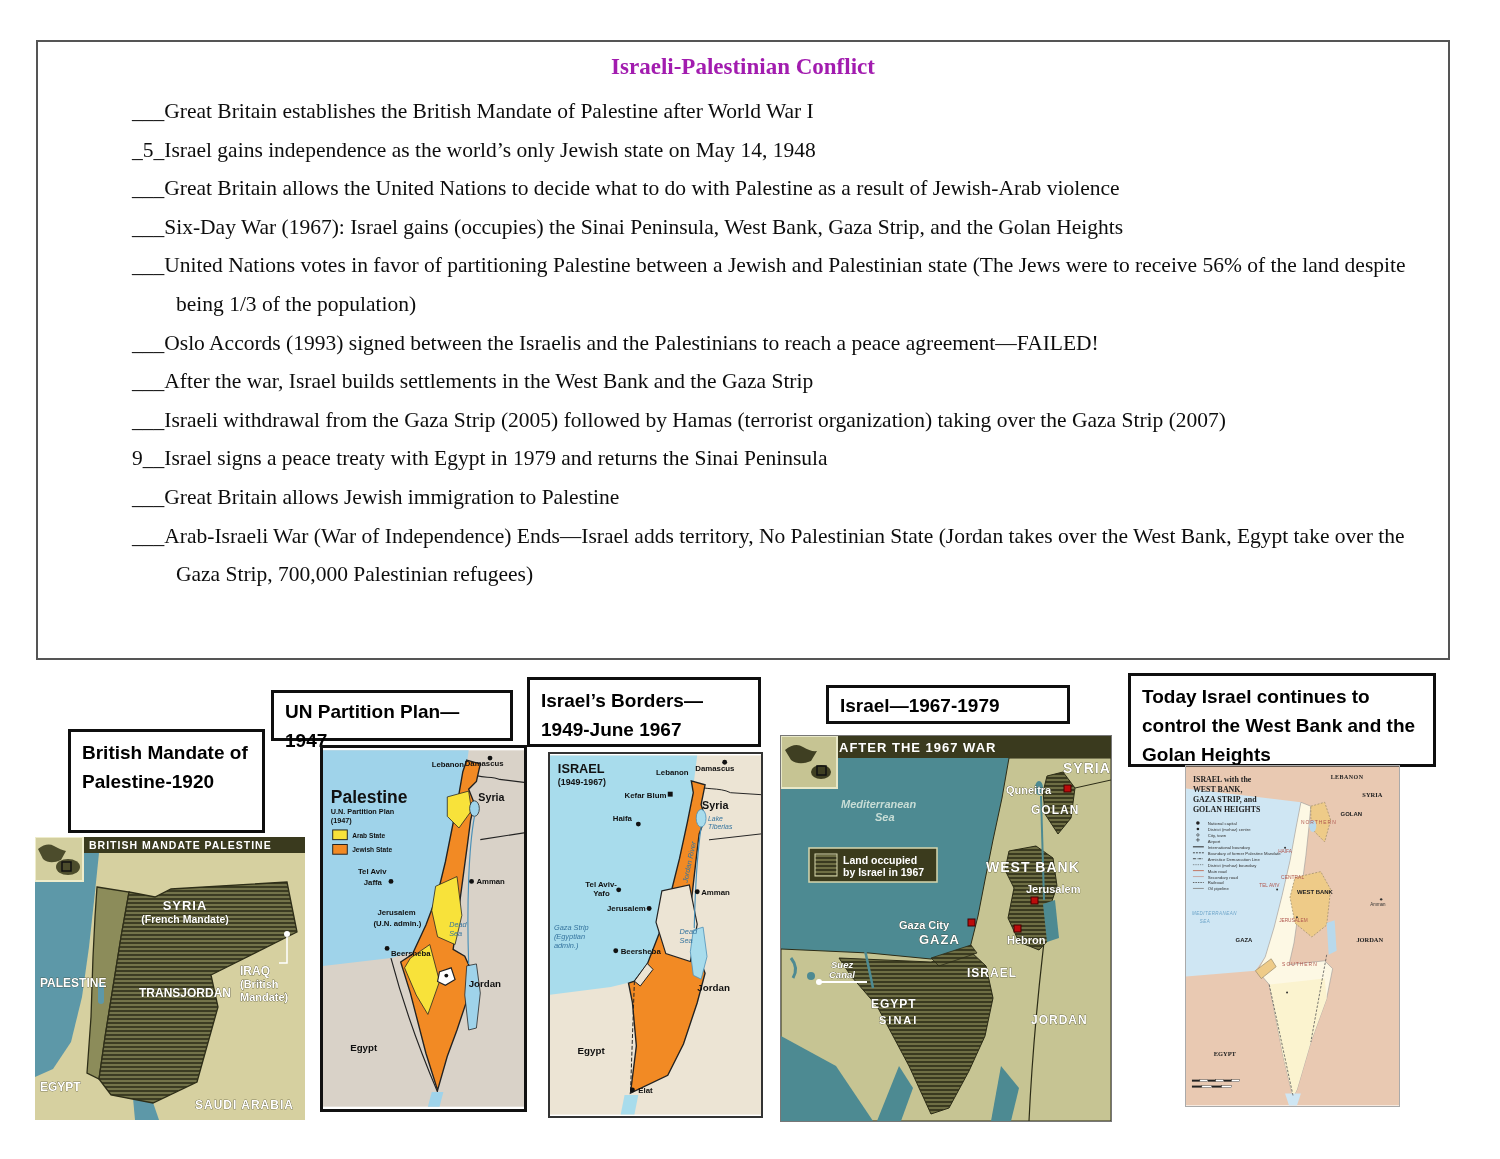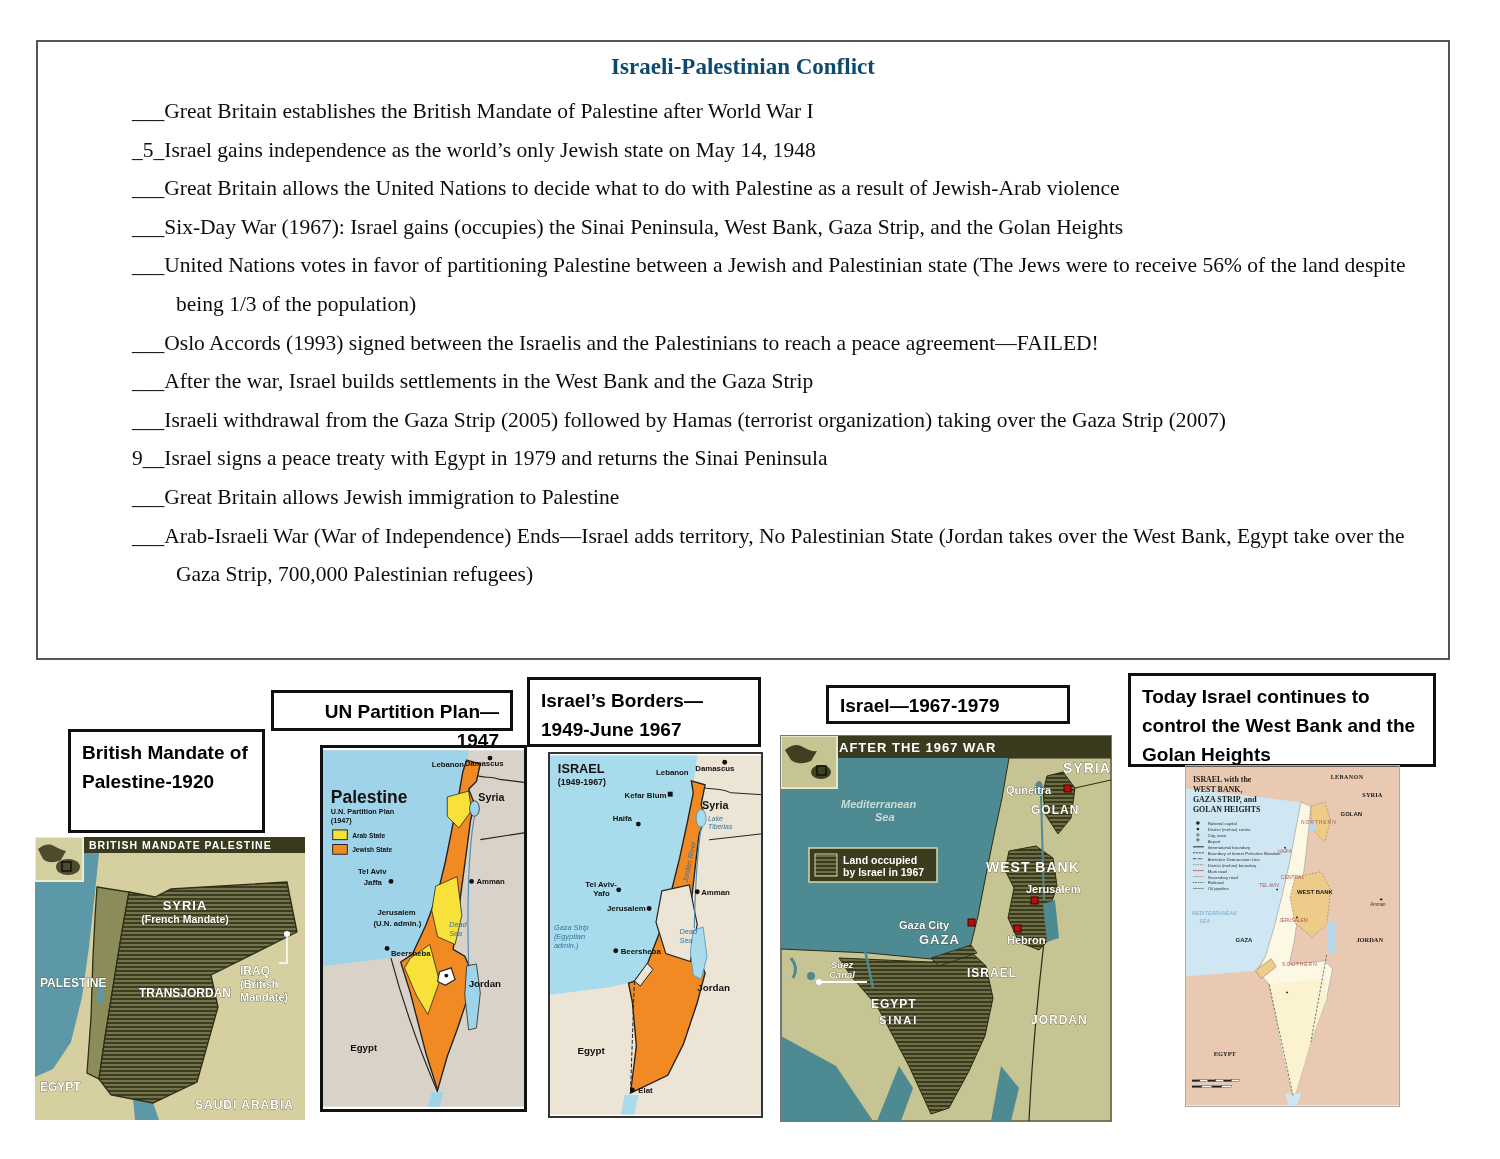--- a/index.html
+++ b/index.html
@@ -2,30 +2,30 @@
 <html><head>
 <meta charset="utf-8">
 <style>
   html,body{margin:0;padding:0;background:#fff;}
   .page{position:relative;width:1500px;height:1159px;background:#ffffff;overflow:hidden;
         font-family:"Liberation Sans",sans-serif;}
   
   .sheet{position:absolute;left:36px;top:40px;width:1414px;height:620px;
          border:2px solid #555;background:#fff;box-sizing:border-box;}
   .sheet h1{margin:12px 0 2px;text-align:center;
-            font:bold 23px "Liberation Serif",serif;color:#0c4a6e;}
+            font:bold 23px "Liberation Serif",serif;color:#a21caf;}
   ol.timeline{list-style:none;margin:12px;padding:0 26px 0 82px;
               font:21.5px/38.6px "Liberation Serif",serif;color:#0d0d0d;}
   ol.timeline li{padding-left:44px;text-indent:-44px;}
   .blank{letter-spacing:0;}
   
   .cap{position:absolute;background:#fff;border:3px solid #0f0f0f;box-sizing:border-box;
        font:bold 19px/29px "Liberation Sans",sans-serif;color:#000;padding:6px 11px;}
   .cap-mandate{left:68px;top:729px;width:197px;height:104px;}
-  .cap-partition{left:271px;top:690px;width:242px;height:41px;padding-top:4px;text-align:right;}
+  .cap-partition{left:271px;top:690px;width:242px;height:51px;padding-top:4px;}
   .cap-borders{left:527px;top:677px;width:234px;height:70px;}
   .cap-israel6779{left:826px;top:685px;width:244px;height:39px;padding-top:3px;}
   .cap-today{left:1128px;top:673px;width:308px;height:94px;}
   
   .map{position:absolute;line-height:0;}
   .map svg{display:block;}
   .m-mandate{left:35px;top:837px;}
   .m-partition{left:320px;top:745px;border:3px solid #111;}
   .m-borders{left:548px;top:752px;border:2px solid #333;}
   .m-after67{left:780px;top:735px;border:1px solid #777;}

